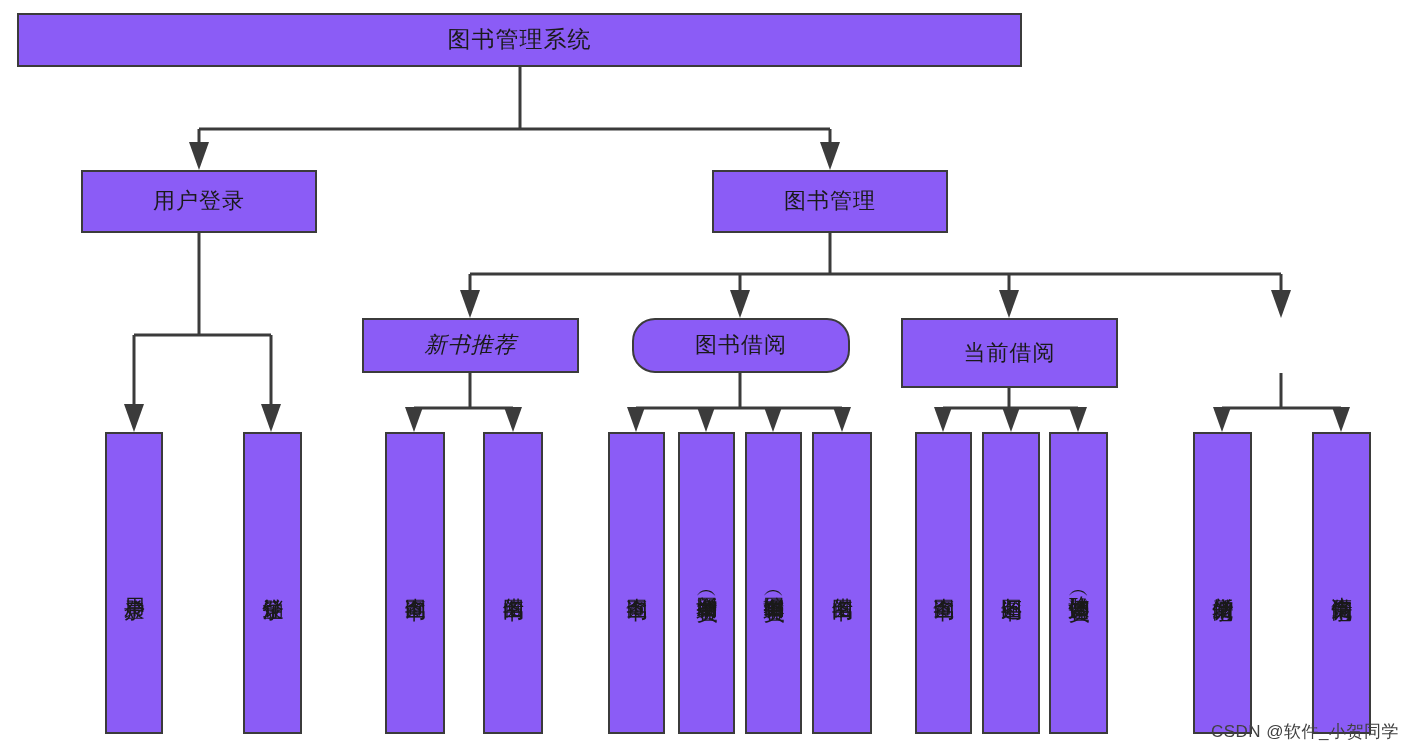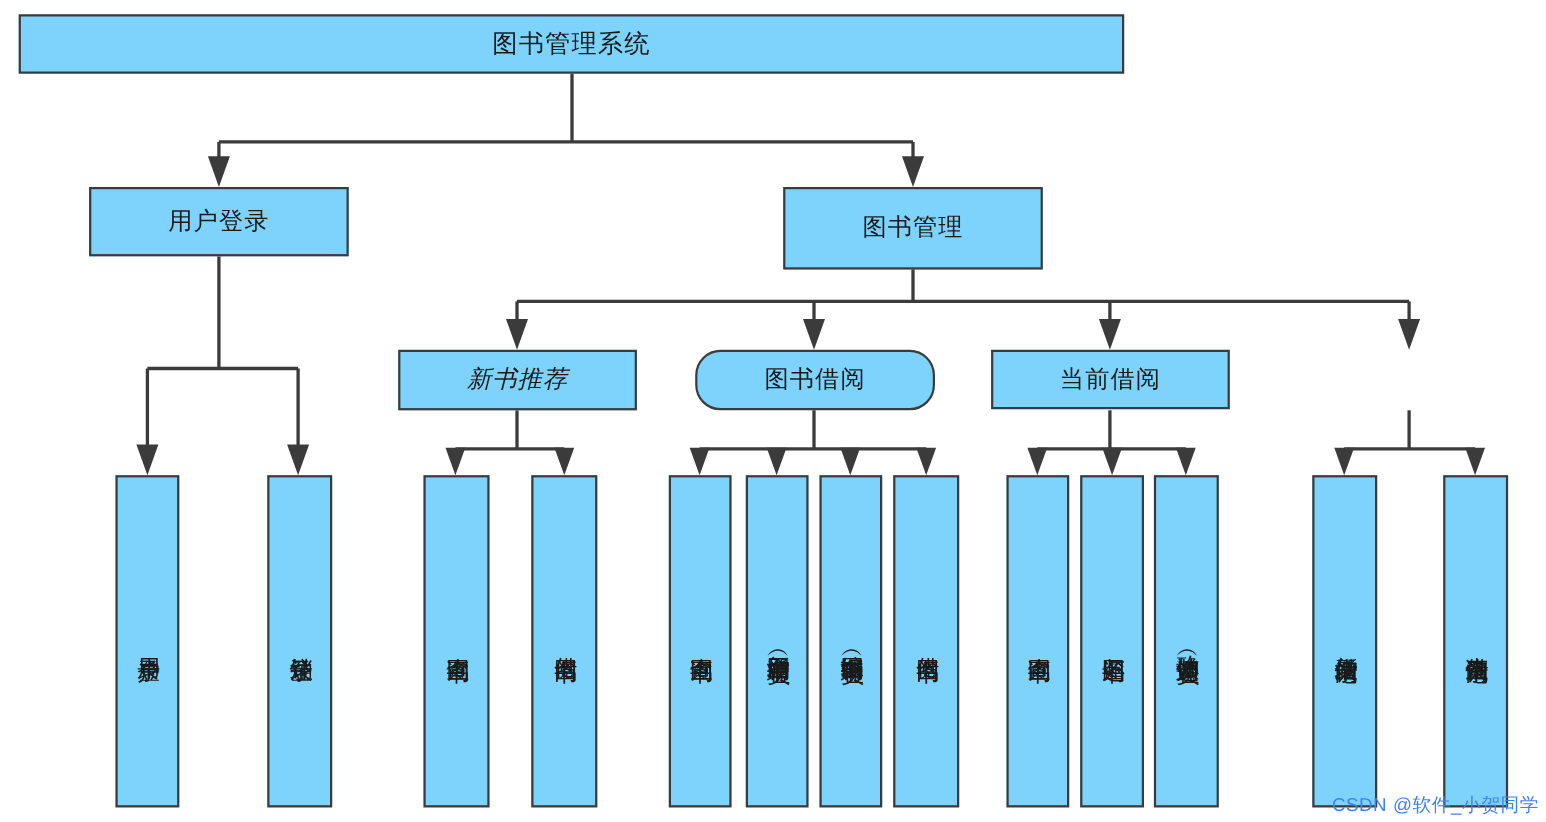--- a/index.html
+++ b/index.html
@@ -21,21 +21,21 @@
     position: absolute;
     left: 0;
     top: 0;
     width: 1405px;
     height: 747px;
     pointer-events: none;
   }
   .node {
     position: absolute;
     box-sizing: border-box;
-    background: #7dd3fc;
+    background: #8b5cf6;
     border: 2px solid #3b3b3b;
     display: flex;
     align-items: center;
     justify-content: center;
     color: #1a1a1a;
   }
   .node.horiz {
     font-size: 22px;
     letter-spacing: 1px;
     line-height: 1.2;
@@ -54,21 +54,21 @@
     display: block;
   }
   .node.root {
     font-size: 23px;
   }
   .watermark {
     position: absolute;
     right: 6px;
     bottom: 4px;
     font-size: 17px;
-    color: #3b82f6;
+    color: #404040;
     letter-spacing: 0.5px;
     white-space: nowrap;
   }
 </style>
 </head>
 <body>
 
 <div id="canvas">
 
   <svg class="links" viewBox="0 0 1405 747">
@@ -151,31 +151,31 @@
     </g>
   </svg>
 
   <div class="node horiz root" style="left:17px; top:13px; width:1005px; height:54px;">
     <span>图书管理系统</span>
   </div>
 
   <div class="node horiz" style="left:81px; top:170px; width:236px; height:63px;">
     <span>用户登录</span>
   </div>
-  <div class="node horiz" style="left:712px; top:170px; width:236px; height:75px;">
+  <div class="node horiz" style="left:712px; top:170px; width:236px; height:63px;">
     <span>图书管理</span>
   </div>
 
   <div class="node horiz" style="left:362px; top:318px; width:217px; height:55px;font-style:italic;">
     <span>新书推荐</span>
   </div>
   <div class="node horiz" style="left:632px; top:318px; width:218px; height:55px;border-radius:23px;">
     <span>图书借阅</span>
   </div>
-  <div class="node horiz" style="left:901px; top:318px; width:217px; height:54px;">
+  <div class="node horiz" style="left:901px; top:318px; width:217px; height:70px;">
     <span>当前借阅</span>
   </div>
 
   <div class="node vert" style="left:105px; top:432px; width:58px; height:302px;">
     <span class="vtext">用户登录</span>
   </div>
   <div class="node vert" style="left:243px; top:432px; width:59px; height:302px;">
     <span class="vtext">注销登录</span>
   </div>
 

